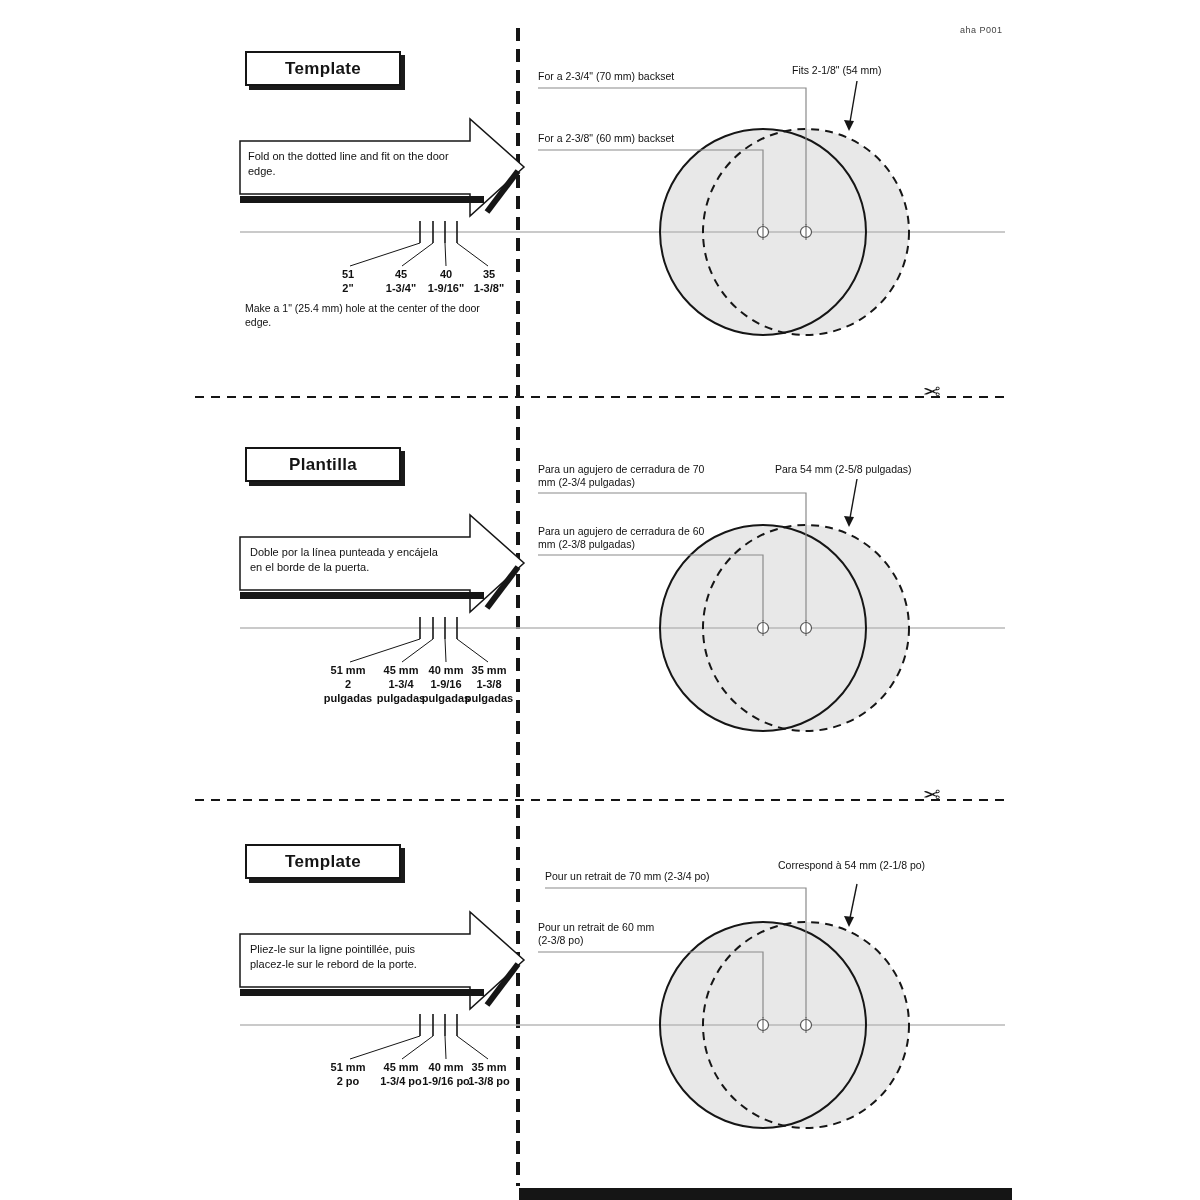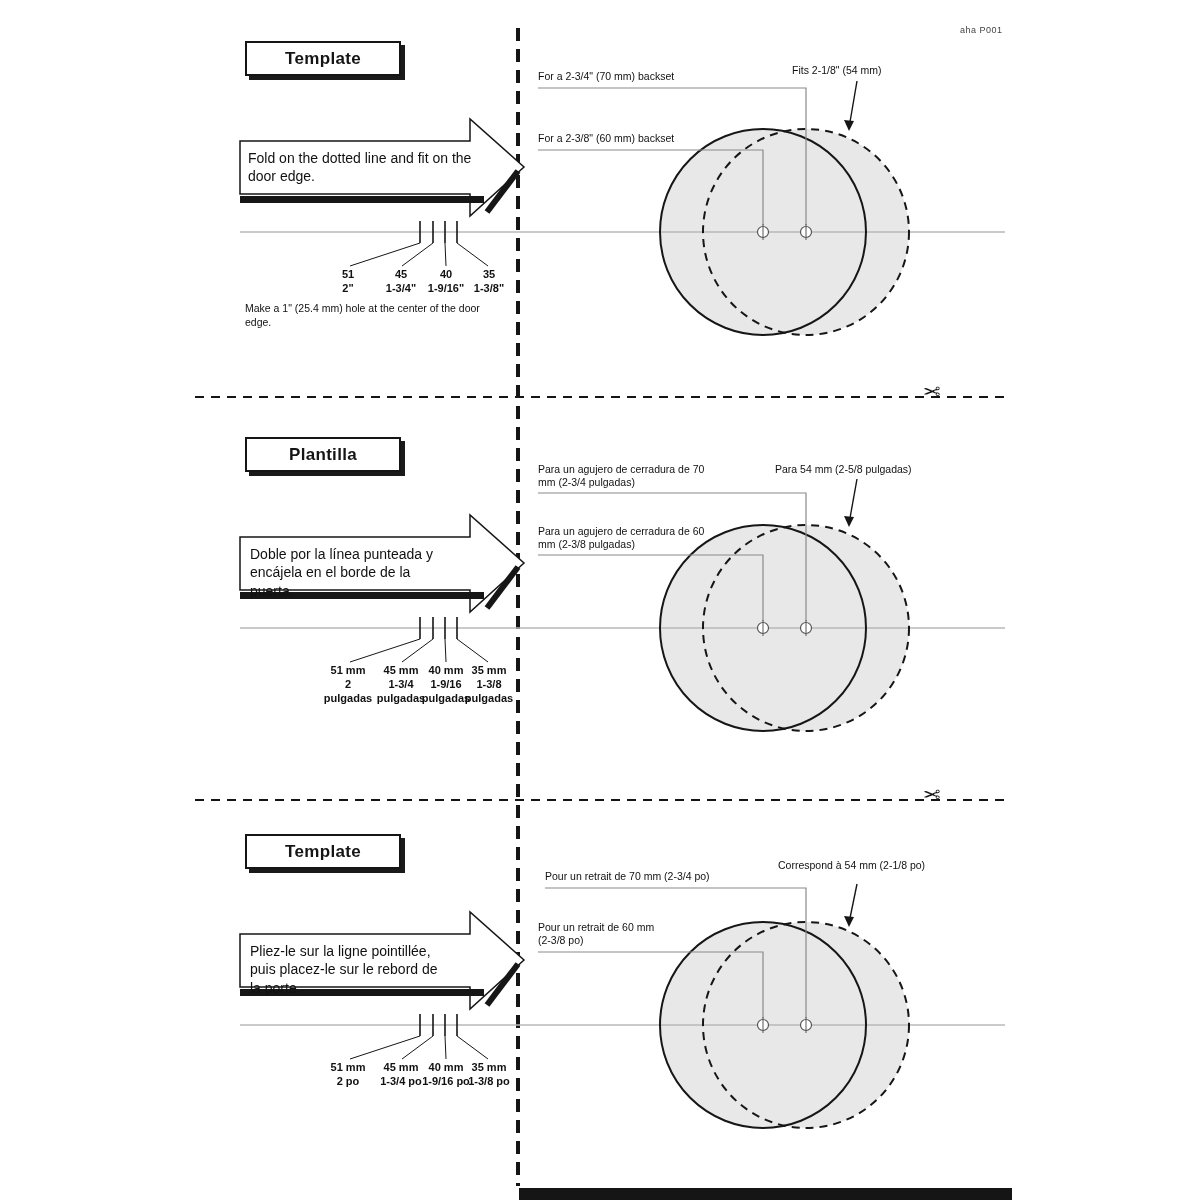--- a/index.html
+++ b/index.html
@@ -15,26 +15,26 @@
   .cut-line { position:absolute; left:195px; width:812px; height:2px;
               background:repeating-linear-gradient(90deg,#151515 0 9px, transparent 9px 16px); }
   .scissors { position:absolute; left:728px; top:-15px; font-size:21px; color:#151515;
               display:inline-block; transform:scaleX(-1); line-height:1; }
 
   .bottom-bar { position:absolute; left:519px; top:1188px; width:493px; height:12px; background:#151515; }
 
   section.tpl { position:absolute; left:0; width:1200px; height:372px; }
   .diagram { position:absolute; left:0; top:0; }
 
-  .title-box { position:absolute; left:245px; top:16px; width:156px; height:35px;
+  .title-box { position:absolute; left:245px; top:26px; width:156px; height:35px;
                border:2px solid #151515; background:#fff; box-shadow:4px 4px 0 #1a1a1a;
                display:flex; align-items:center; justify-content:center;
                font-weight:bold; font-size:17px; letter-spacing:.3px; }
 
-  .arrow-text { position:absolute; font-size:14px; line-height:1.32; color:#111; }
+  .arrow-text { position:absolute; font-size:11px; line-height:1.32; color:#111; }
 
   .lbl { position:absolute; font-size:10.5px; line-height:1.28; color:#111; }
   .nowrap { white-space:nowrap; }
 
   .tick-label { position:absolute; top:243px; width:60px; text-align:center;
                 font-size:11px; line-height:1.25; color:#111;font-weight:bold; }
 
   .hole-note { position:absolute; left:245px; width:262px; font-size:10.5px; line-height:1.35; color:#111; }
 </style>
 </head>

